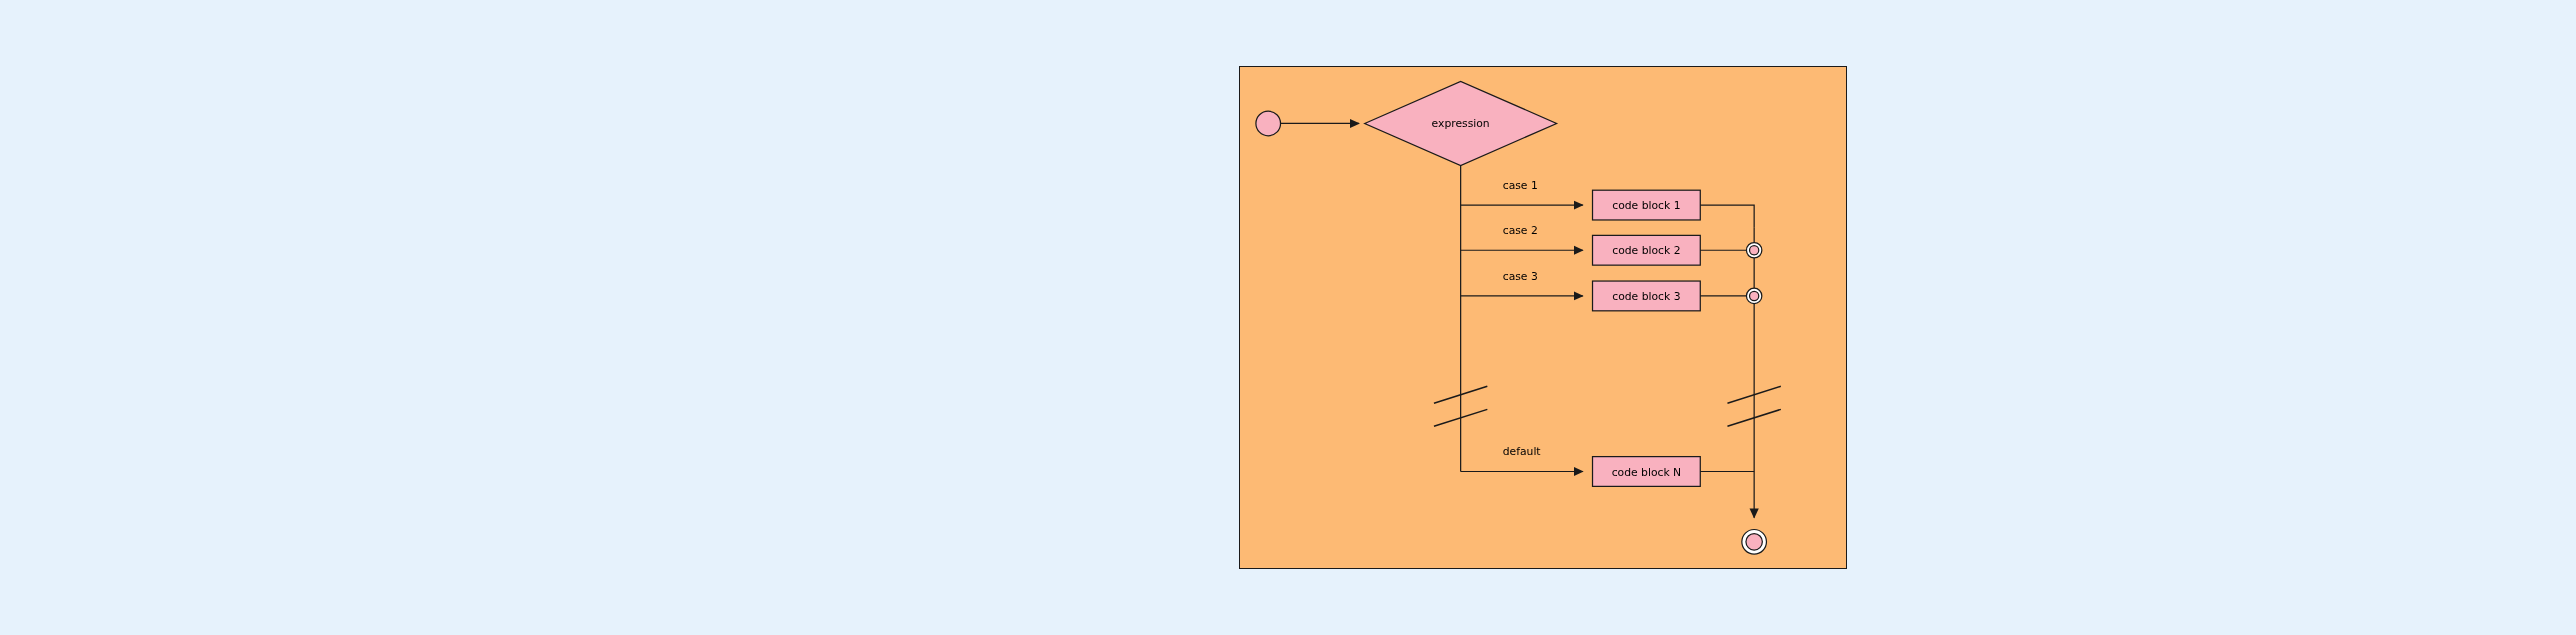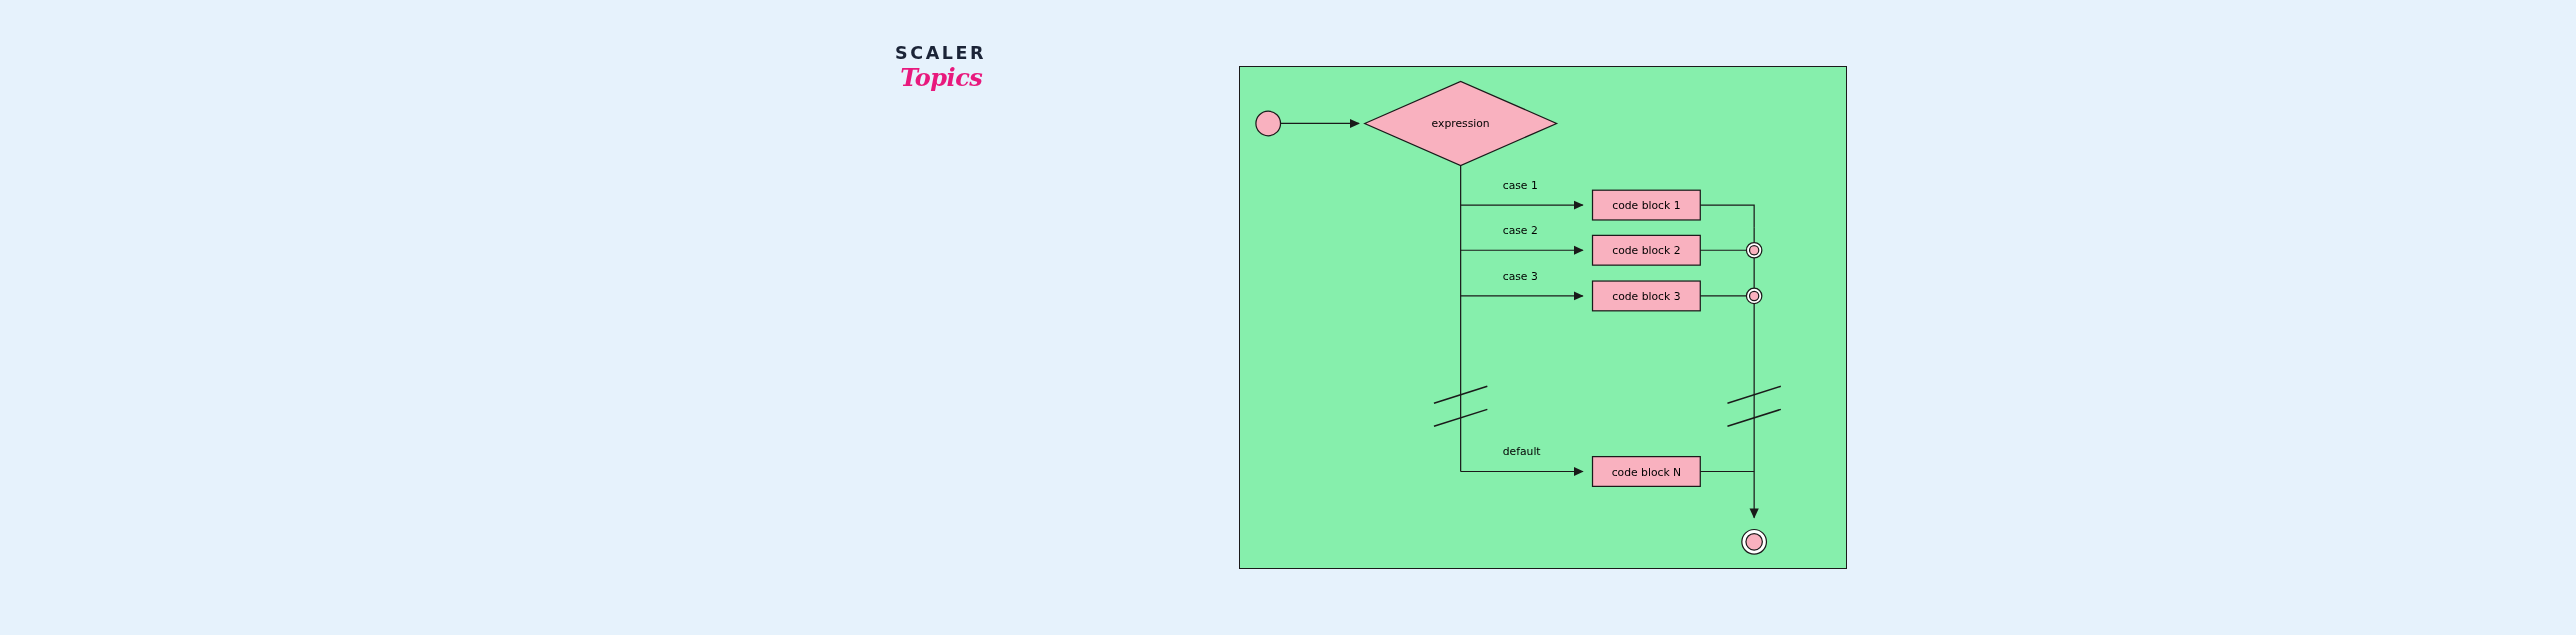--- a/index.html
+++ b/index.html
@@ -45,21 +45,21 @@
     letter-spacing: -0.5px;
   }
 
   
   #diagram-frame {
     position: absolute;
     left: 1239px;
     top: 66px;
     width: 608px;
     height: 503px;
-    background: #86efac;
+    background: #fdba74;
     border: 1px solid #1a1a1a;
     box-sizing: border-box;
   }
   #diagram-svg {
     position: absolute;
     left: 0;
     top: 0;
     width: 100%;
     height: 100%;
     display: block;
@@ -80,24 +80,20 @@
   .shape-fill { fill: #f9b1bf; }
   .shape-stroke { stroke: #1a1a1a; stroke-width: 2.4; }
   .flow-line { stroke: #1a1a1a; stroke-width: 2.4; fill: none; }
   .break-line { stroke: #1a1a1a; stroke-width: 3; fill: none; }
 </style>
 </head>
 <body style="background: rgb(230, 242, 252);">
 
 <div id="page" style="background: rgb(230, 242, 252);">
 
-  <div id="brand">
-    <div class="brand-word">SCALER</div>
-    <div class="brand-script">Topics</div>
-  </div>
 
   <div id="diagram-frame">
     <svg id="diagram-svg" viewBox="0 0 1181 976" preserveAspectRatio="none">
 
       <defs>
         <marker id="arrowhead" viewBox="0 0 12 12" refX="10" refY="6" markerWidth="9" markerHeight="9" orient="auto-start-reverse">
           <path d="M 0 1 L 11 6 L 0 11 z" fill="#1a1a1a"></path>
         </marker>
       </defs>
 

